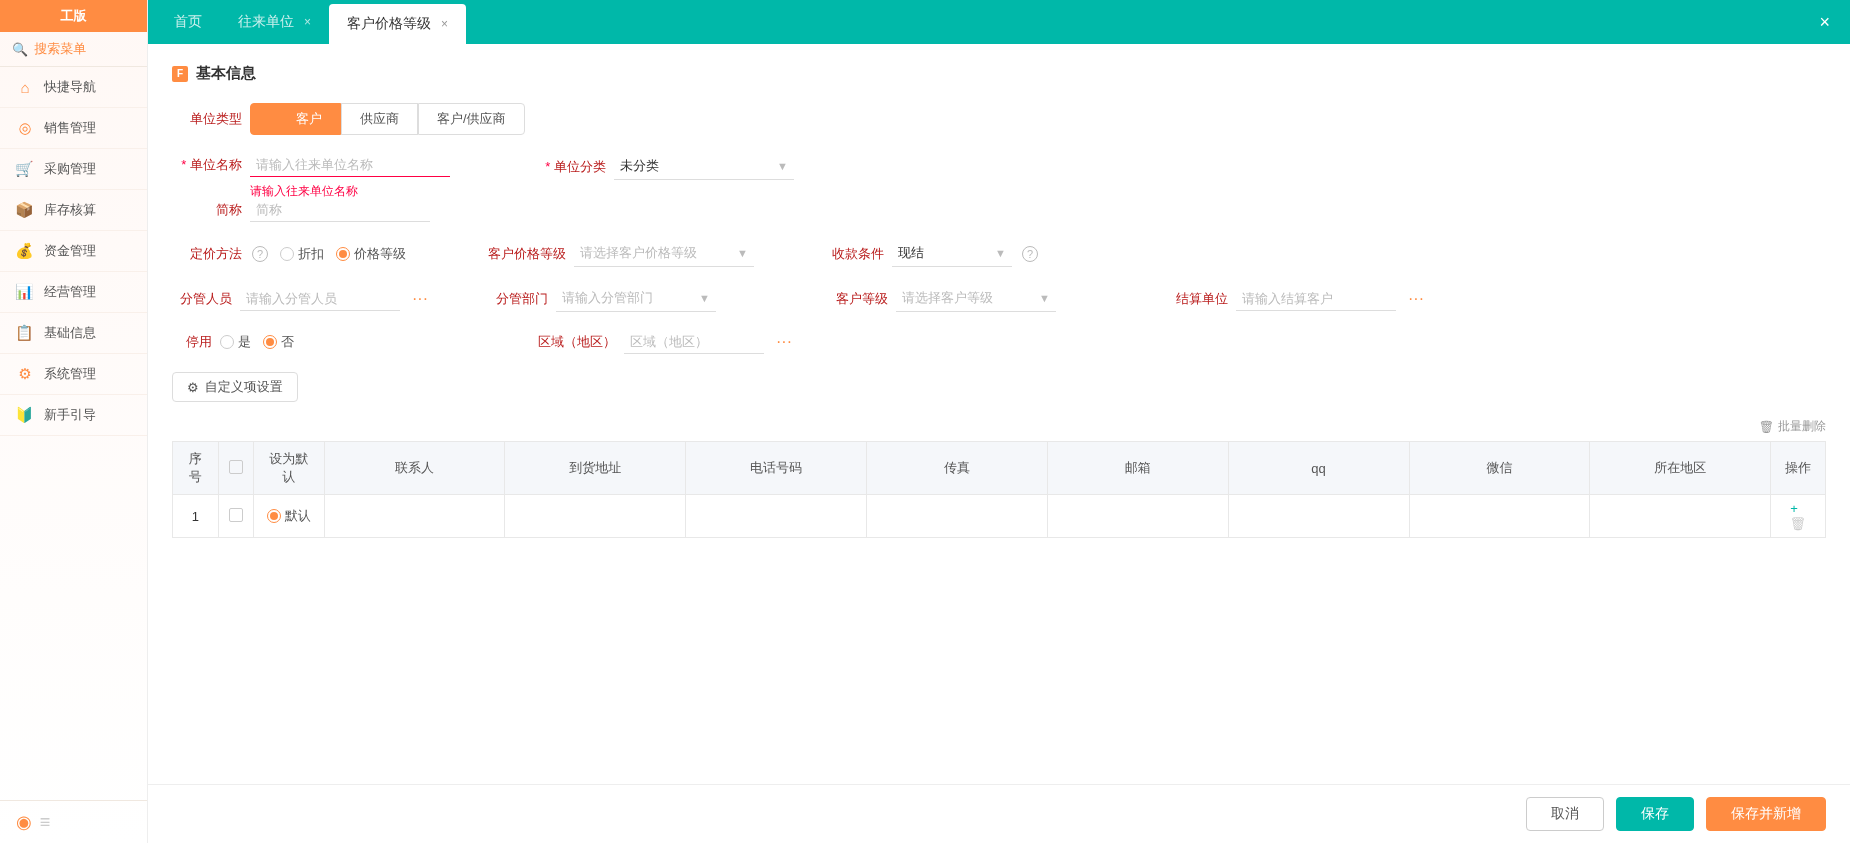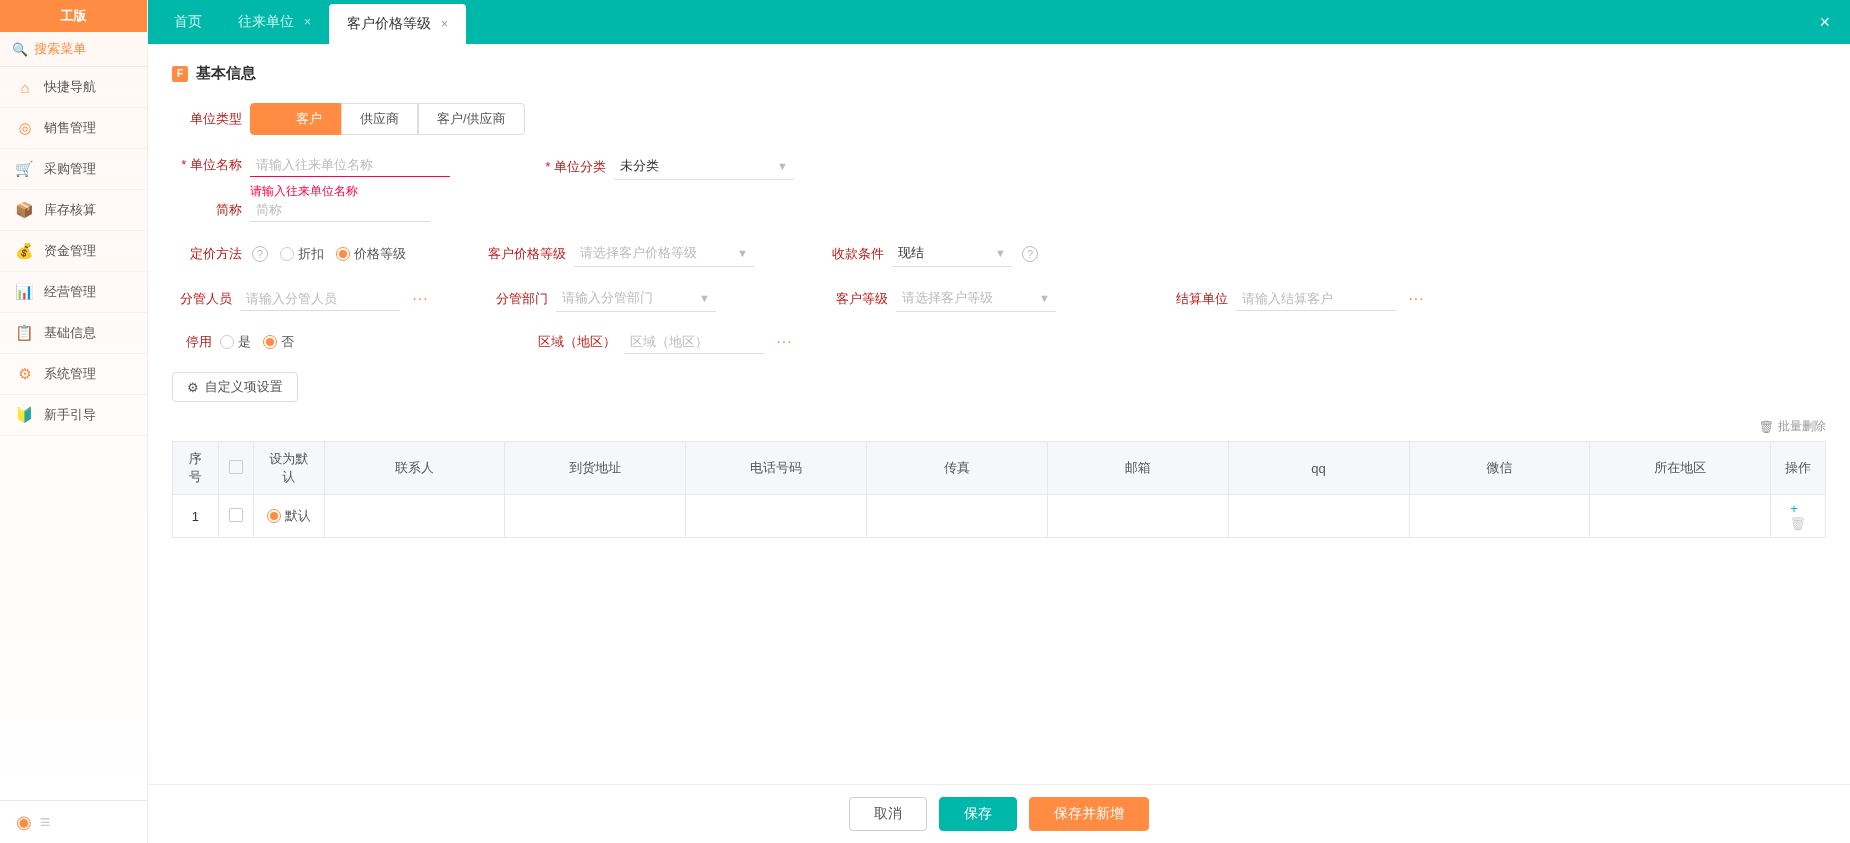--- a/index.html
+++ b/index.html
@@ -310,21 +310,21 @@
       font-size: 13px;
       background: transparent;
     }
 
     
     .footer {
       background: white;
       border-top: 1px solid #eee;
       padding: 12px 24px;
       display: flex;
-      justify-content: center;
+      justify-content: flex-end;
       gap: 12px;
       align-items: center;
     }
     .btn {
       padding: 7px 24px;
       border-radius: 4px;
       cursor: pointer;
       font-size: 14px;
       border: 1px solid #ddd;
       background: white;

